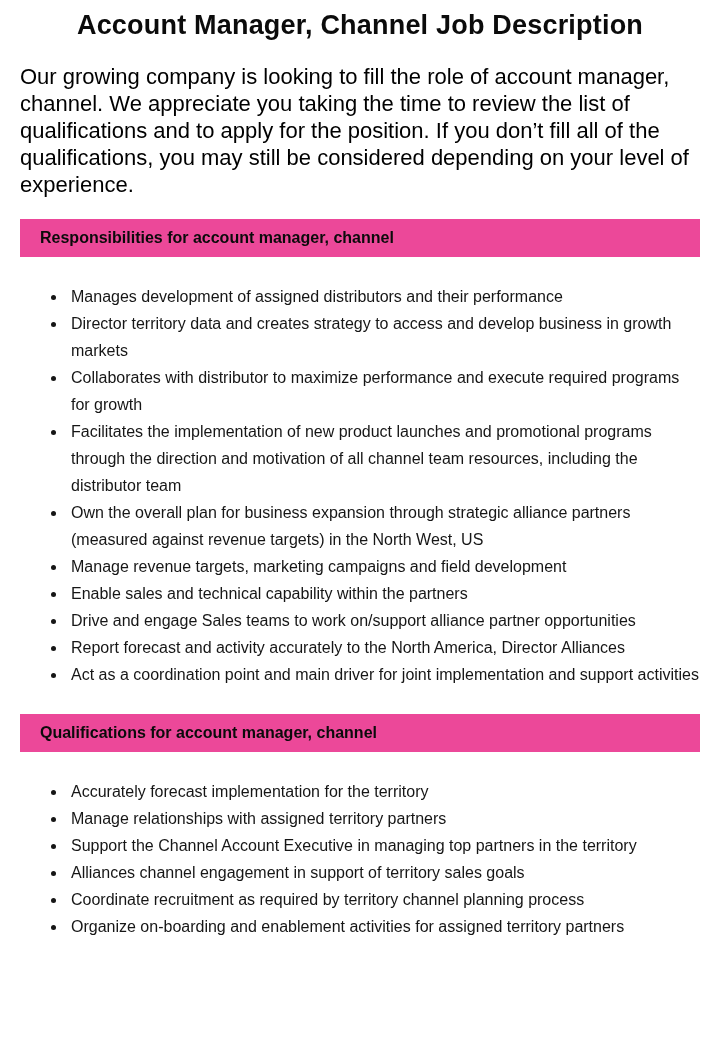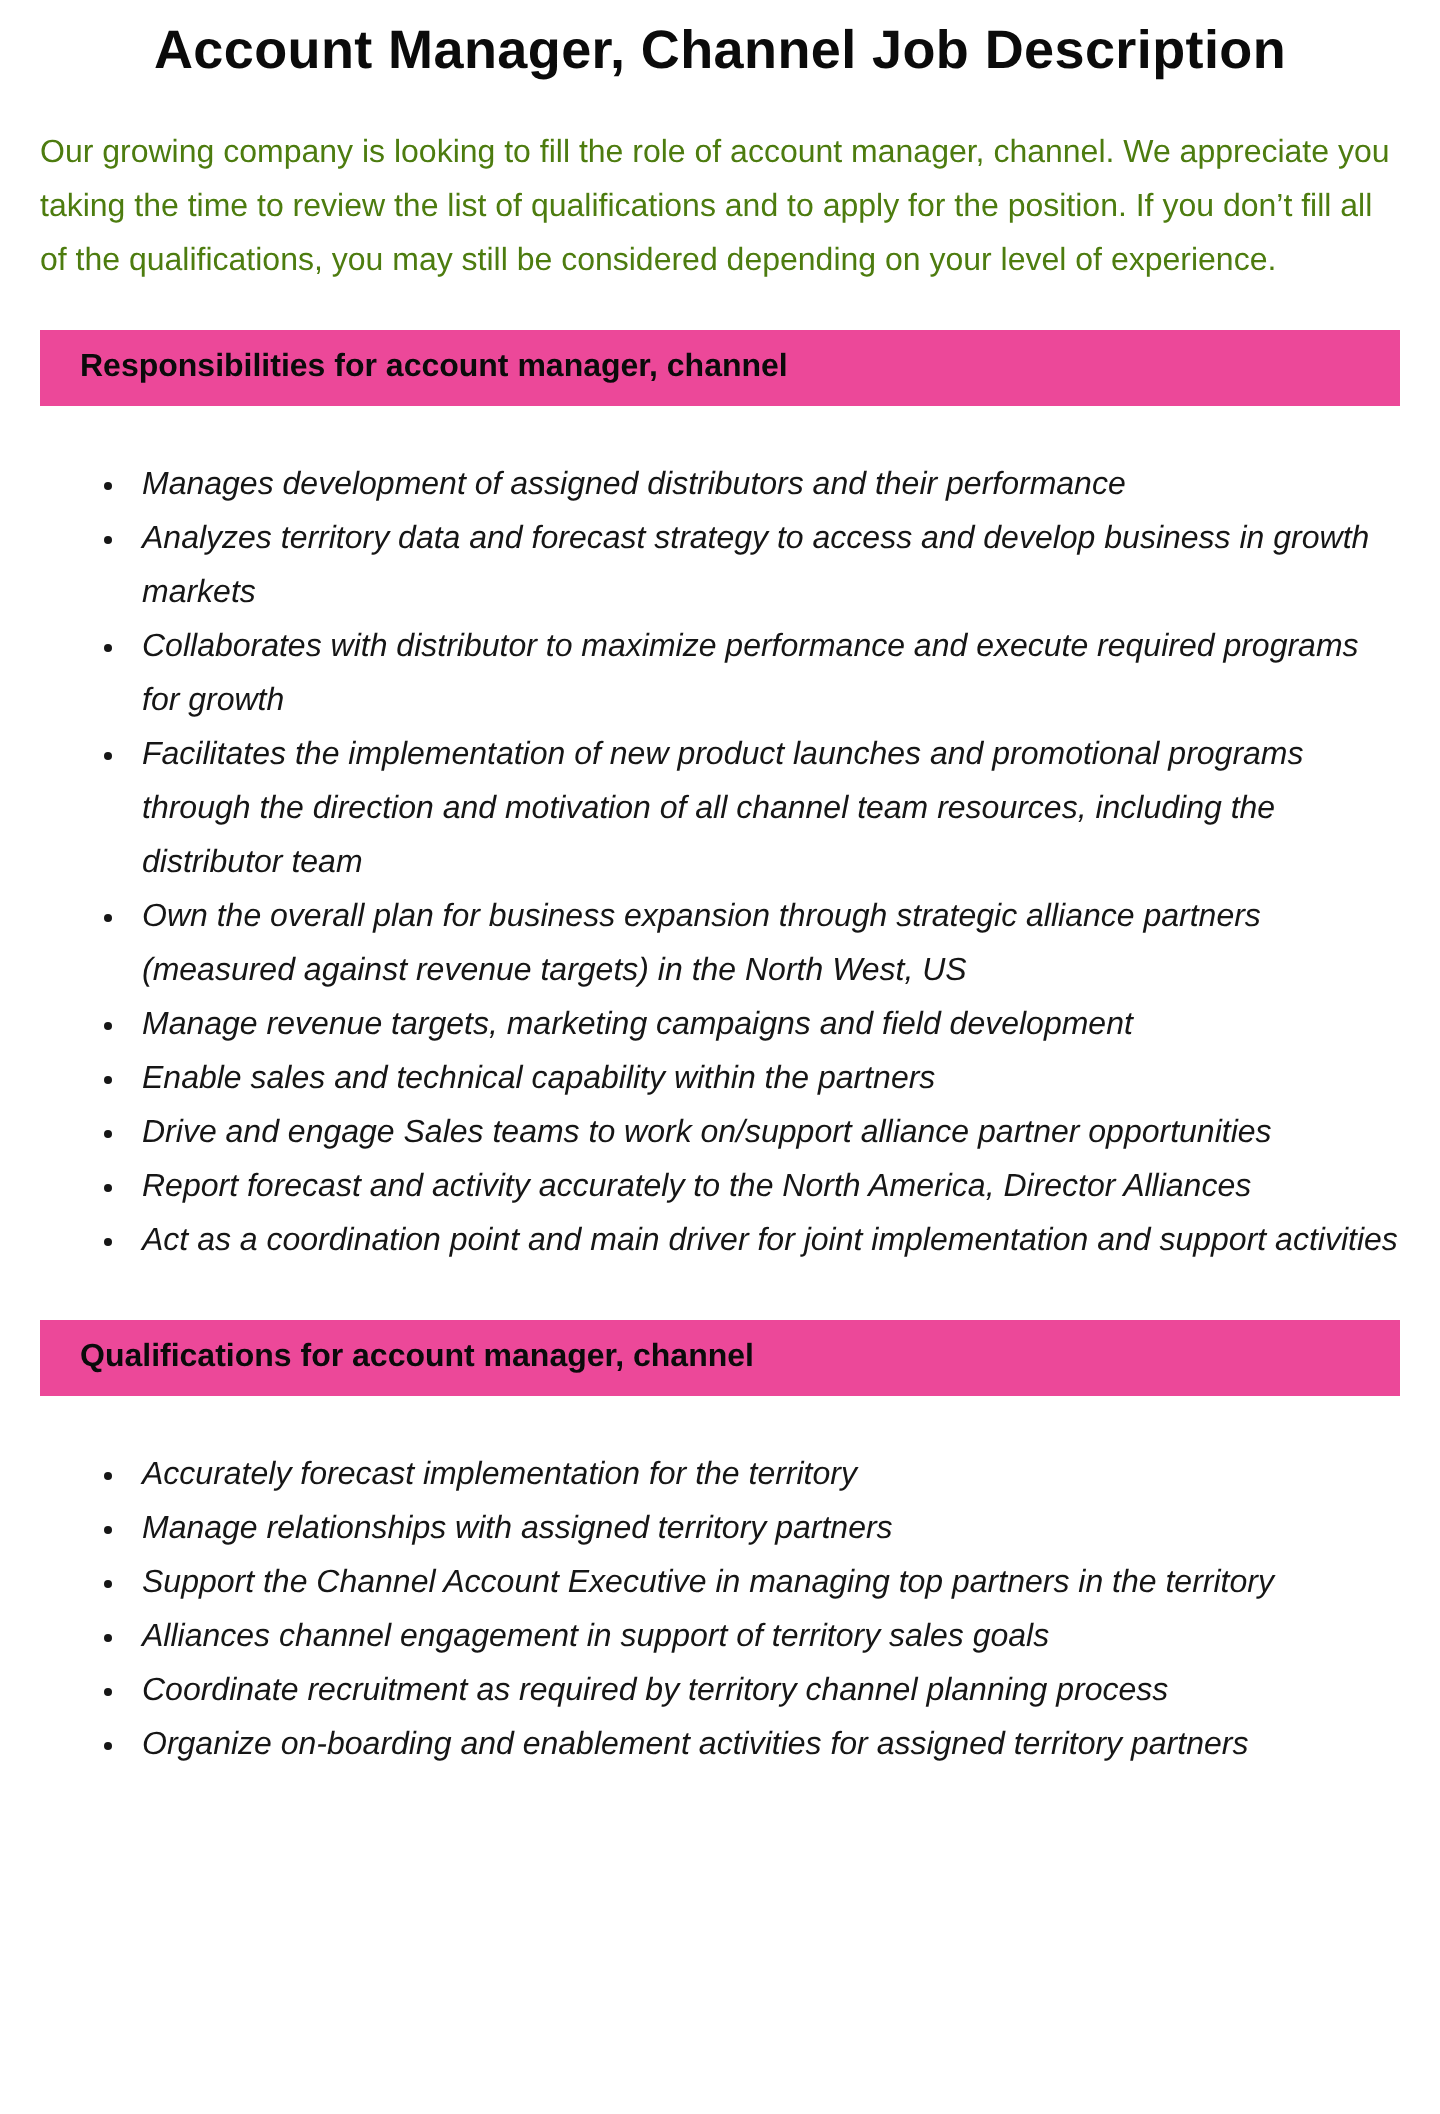--- a/index.html
+++ b/index.html
@@ -19,60 +19,59 @@
   .doc-title {
     font-size: 27px;
     font-weight: 700;
     text-align: center;
     color: #0b0b0b;
     letter-spacing: 0.2px;
     margin-top: 4px;
     margin-bottom: 22px;
   }
   .intro {
-    font-size: 16px;
+    font-size: 22px;
     line-height: 27px;
-    color: #4d7c0f;
+    color: #000000;
     margin-bottom: 21px;
   }
   .section-header {
     background: #ec4899;
     font-size: 16px;
     font-weight: 700;
     color: #0b0b0b;
     padding: 10px 20px;
     margin-bottom: 10px;
   }
   ul.bullets {
     list-style: disc;
     margin: 26px 0 26px 0;
     padding-left: 47px;
     font-size: 16px;
     line-height: 27px;
     color: #161616;
-    font-style: italic;
   }
   ul.bullets li {
     padding-left: 4px;
   }
 </style>
 </head>
 <body>
 
 <div class="page">
 
   <h1 class="doc-title">Account Manager, Channel Job Description</h1>
 
   <p class="intro">Our growing company is looking to fill the role of account manager, channel. We appreciate you taking the time to review the list of qualifications and to apply for the position. If you don’t fill all of the qualifications, you may still be considered depending on your level of experience.</p>
 
   <section>
     <div class="section-header">Responsibilities for account manager, channel</div>
     <ul class="bullets">
         <li>Manages development of assigned distributors and their performance</li>
-        <li>Analyzes territory data and forecast strategy to access and develop business in growth markets</li>
+        <li>Director territory data and creates strategy to access and develop business in growth markets</li>
         <li>Collaborates with distributor to maximize performance and execute required programs for growth</li>
         <li>Facilitates the implementation of new product launches and promotional programs through the direction and motivation of all channel team resources, including the distributor team</li>
         <li>Own the overall plan for business expansion through strategic alliance partners (measured against revenue targets) in the North West, US</li>
         <li>Manage revenue targets, marketing campaigns and field development</li>
         <li>Enable sales and technical capability within the partners</li>
         <li>Drive and engage Sales teams to work on/support alliance partner opportunities</li>
         <li>Report forecast and activity accurately to the North America, Director Alliances</li>
         <li>Act as a coordination point and main driver for joint implementation and support activities</li>
       </ul>
   </section>

